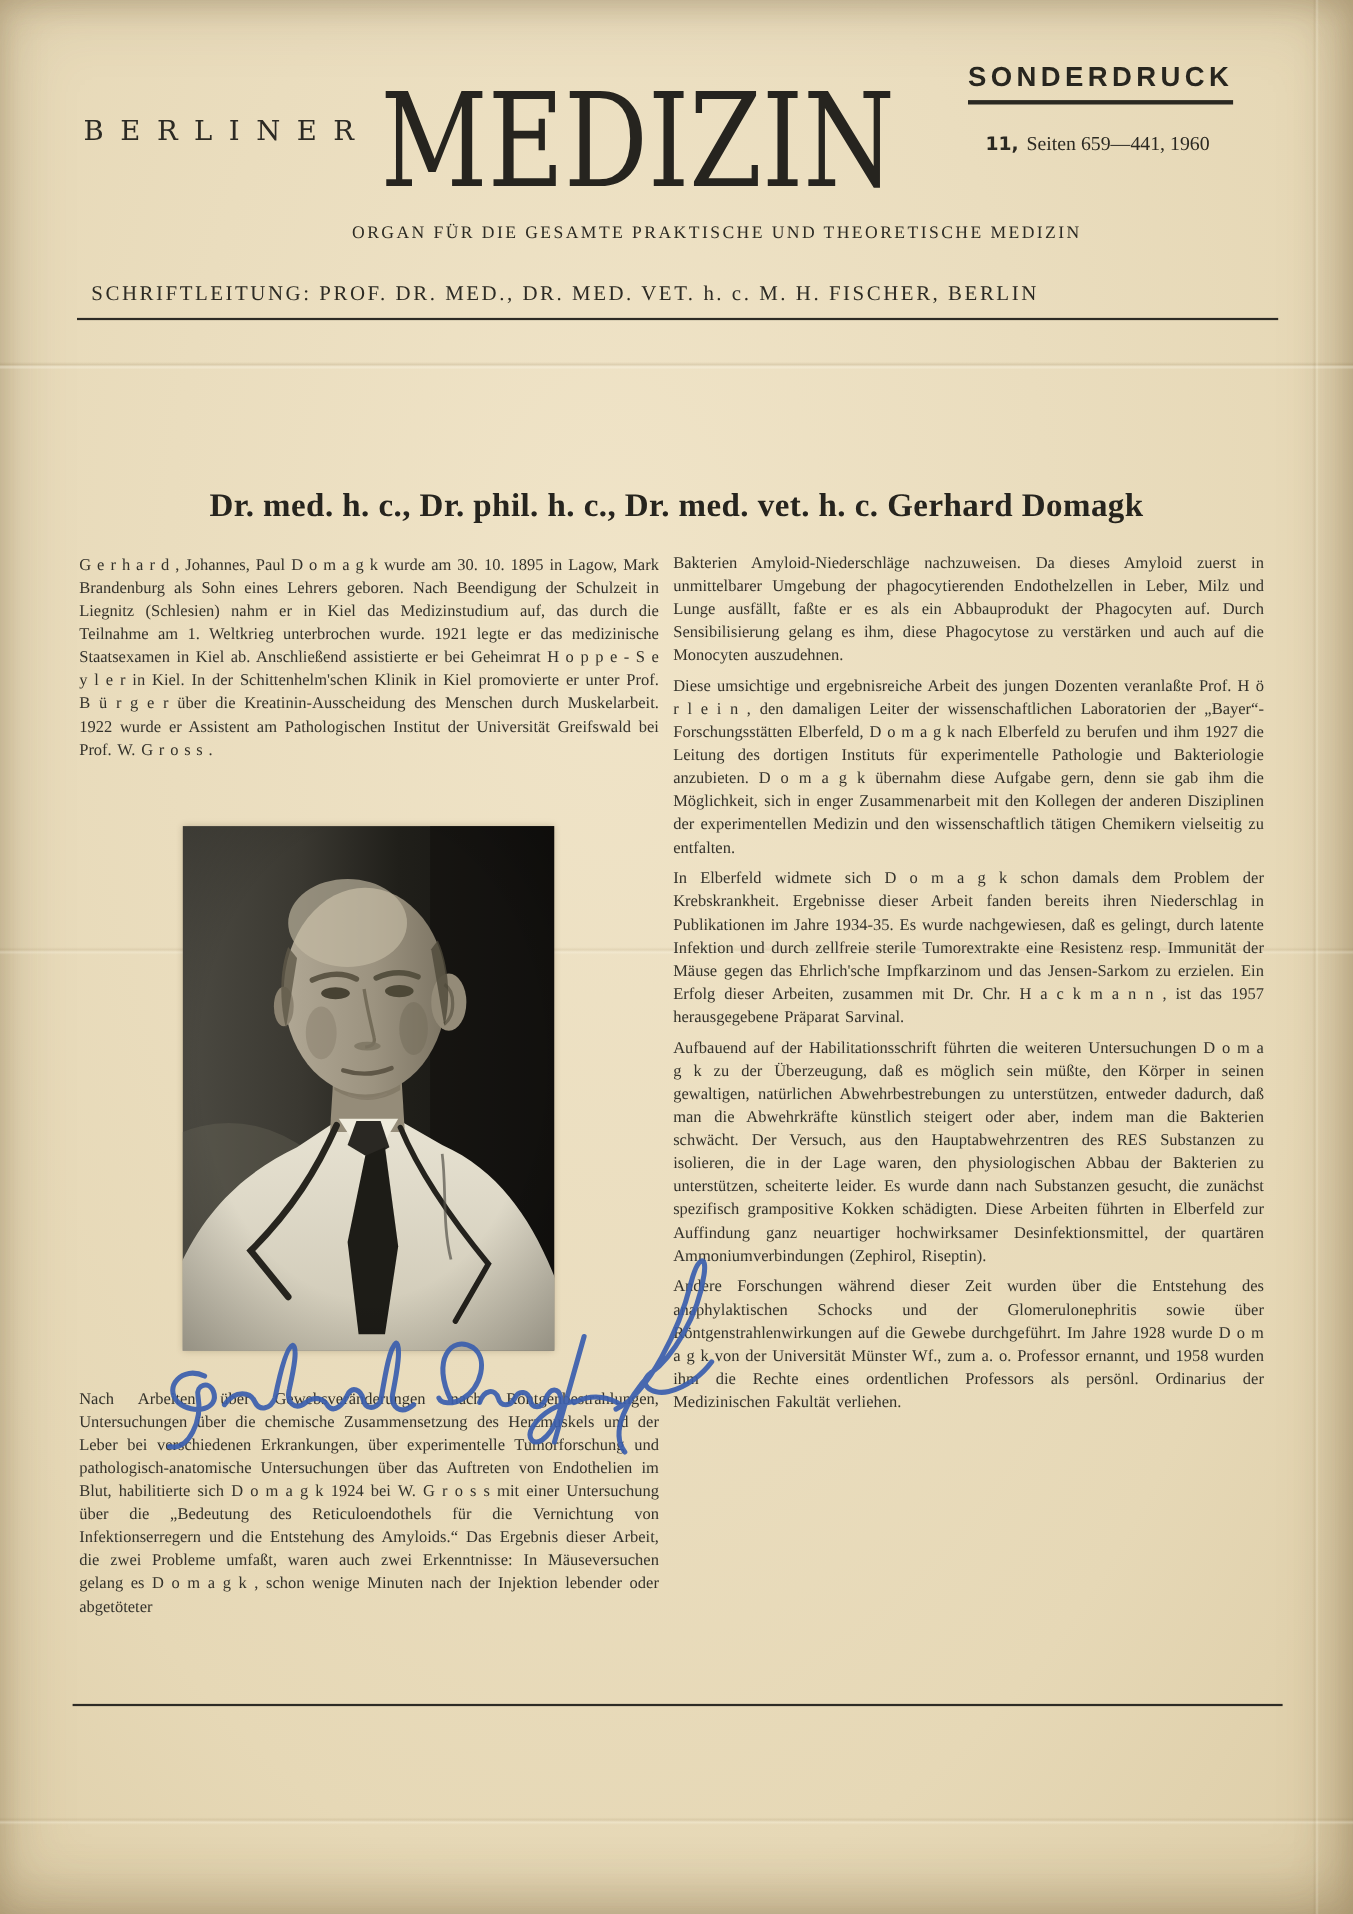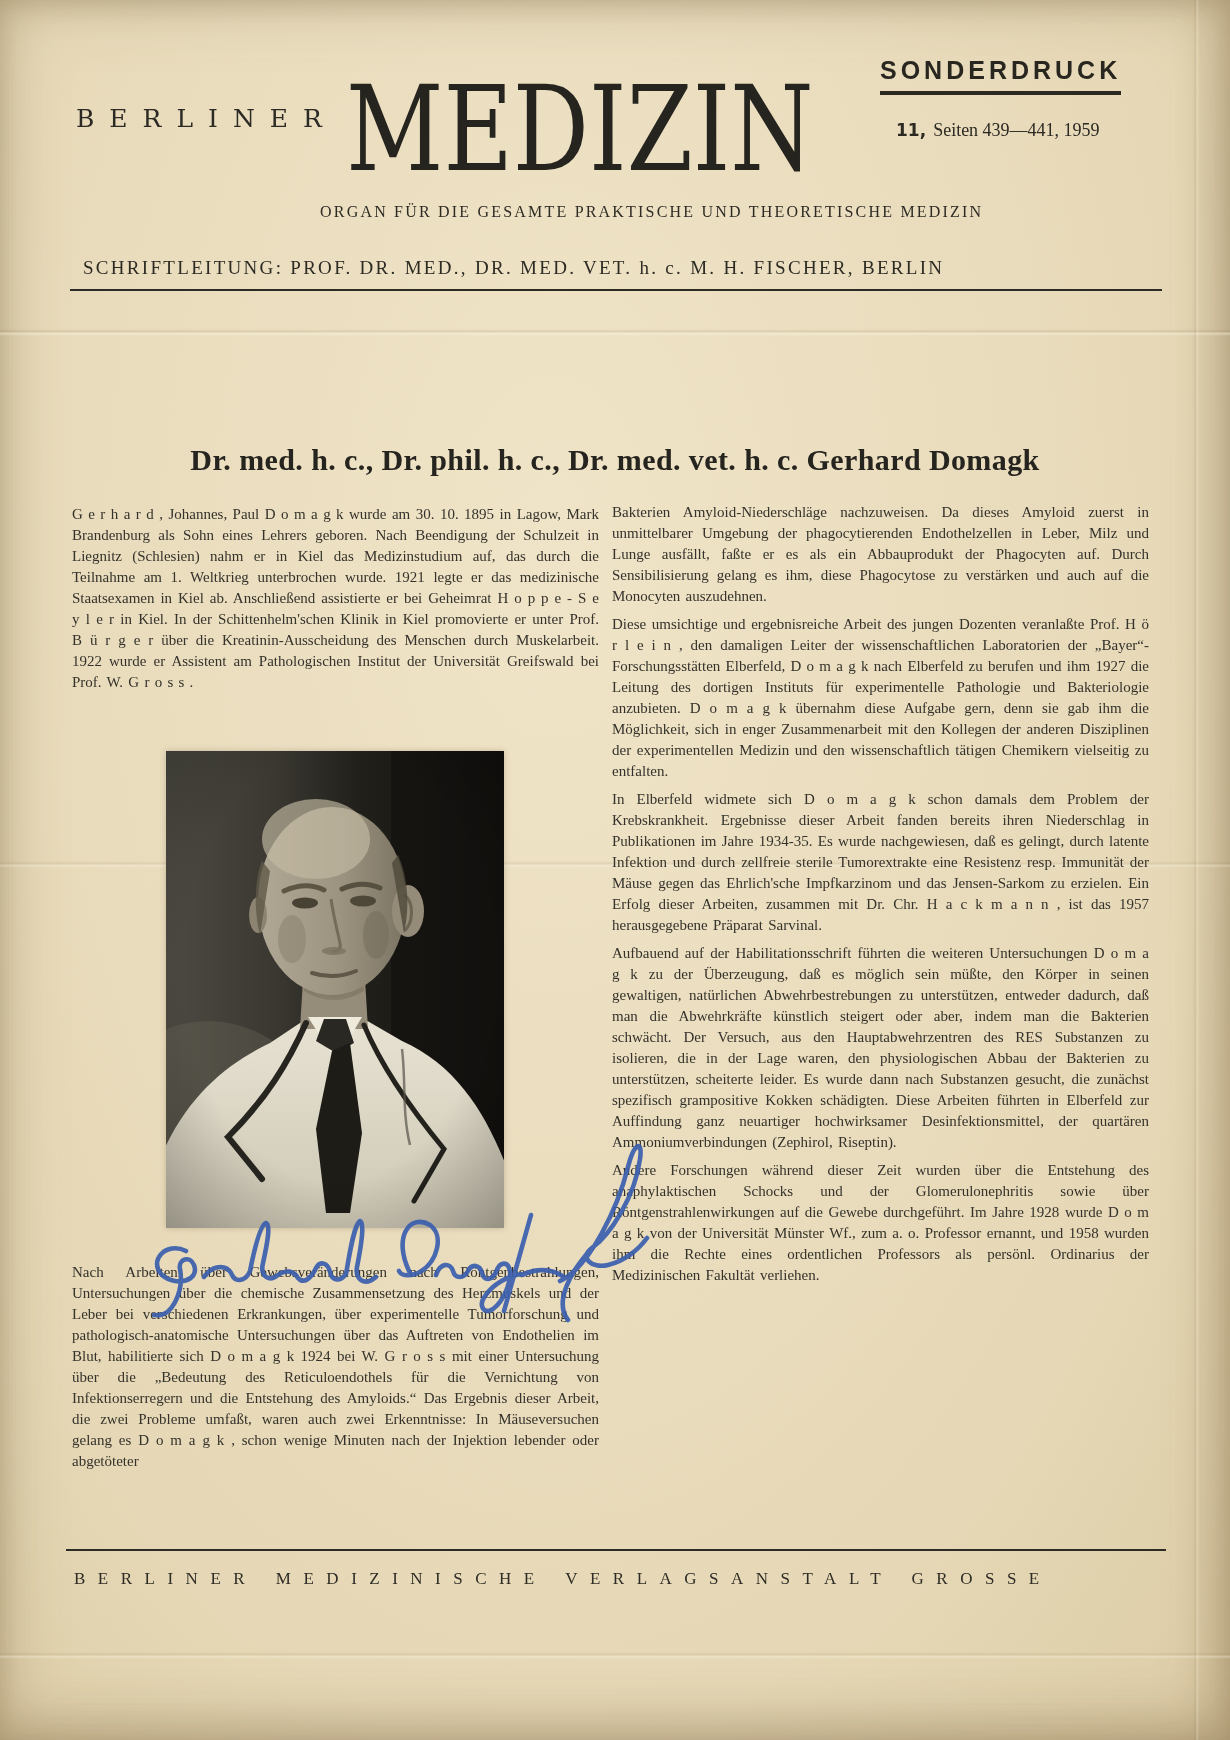--- a/index.html
+++ b/index.html
@@ -131,21 +131,21 @@
 
   <div class="abs crease-h" style="top:329px"></div>
   <div class="abs crease-h" style="top:861px; opacity:.7"></div>
   <div class="abs crease-h" style="top:1652px; opacity:.8"></div>
   <div class="abs crease-v" style="left:1193px"></div>
 
   <div class="abs brand-prefix">BERLINER</div>
   <div class="abs brand-main">MEDIZIN</div>
   <div class="abs sonderdruck">SONDERDRUCK</div>
   <div class="abs issue-line">
-    <span class="issue-number">11,</span><span>Seiten 439—441, 1959</span>
+    <span class="issue-number">11,</span><span>Seiten 659—441, 1960</span>
   </div>
   <div class="abs organ-line">ORGAN FÜR DIE GESAMTE PRAKTISCHE UND THEORETISCHE MEDIZIN</div>
   <div class="abs schriftleitung-line">SCHRIFTLEITUNG: PROF. DR. MED., DR. MED. VET. h. c. M. H. FISCHER, BERLIN</div>
   <div class="abs rule header-rule"></div>
 
   <div class="abs title-line l2">Dr. med. h. c., Dr. phil. h. c., Dr. med. vet. h. c. Gerhard Domagk</div>
 
   <div class="abs body-copy col-left-p1">G e r h a r d ,  Johannes, Paul  D o m a g k  wurde am 30. 10. 1895 in Lagow, Mark Brandenburg als Sohn eines Lehrers geboren. Nach Beendigung der Schulzeit in Liegnitz (Schlesien) nahm er in Kiel das Medizinstudium auf, das durch die Teilnahme am 1. Weltkrieg unterbrochen wurde. 1921 legte er das medizinische Staatsexamen in Kiel ab. Anschließend assistierte er bei Geheimrat  H o p p e - S e y l e r  in Kiel. In der Schittenhelm'schen Klinik in Kiel promovierte er unter Prof.  B ü r g e r  über die Kreatinin-Ausscheidung des Menschen durch Muskelarbeit. 1922 wurde er Assistent am Pathologischen Institut der Universität Greifswald bei Prof. W.  G r o s s .</div>
 
   <div class="abs portrait">
@@ -239,15 +239,14 @@
         <path d="M 393 140 L 366 236"></path>
         <path d="M 384 200 C 402 191 418 196 426 202"></path>
 
         <path d="M 422 206 C 452 192 480 132 490 92 C 496 68 505 64 502 84 C 497 122 472 160 454 173 C 441 182 453 194 470 190 C 487 186 501 174 509 163"></path>
         <path d="M 454 173 C 432 197 416 227 430 245"></path>
       </g>
     </svg>
   </div>
 
   <div class="abs rule footer-rule"></div>
-  <div class="abs footer-line">BERLINER MEDIZINISCHE VERLAGSANSTALT GROSSE</div>
 
 </div>
 
 </body></html>

